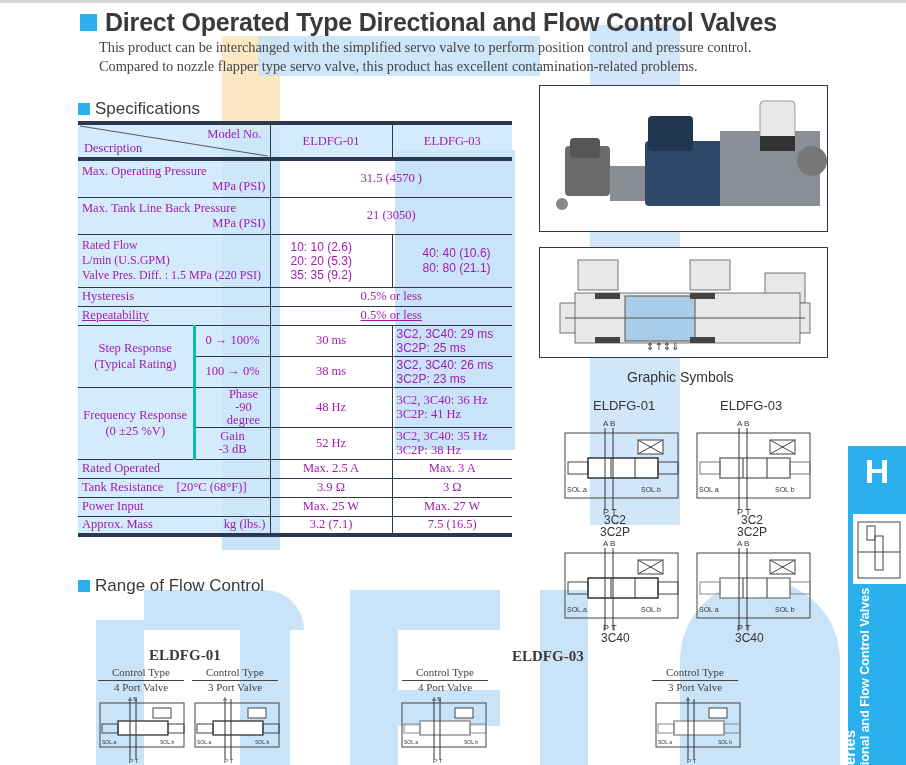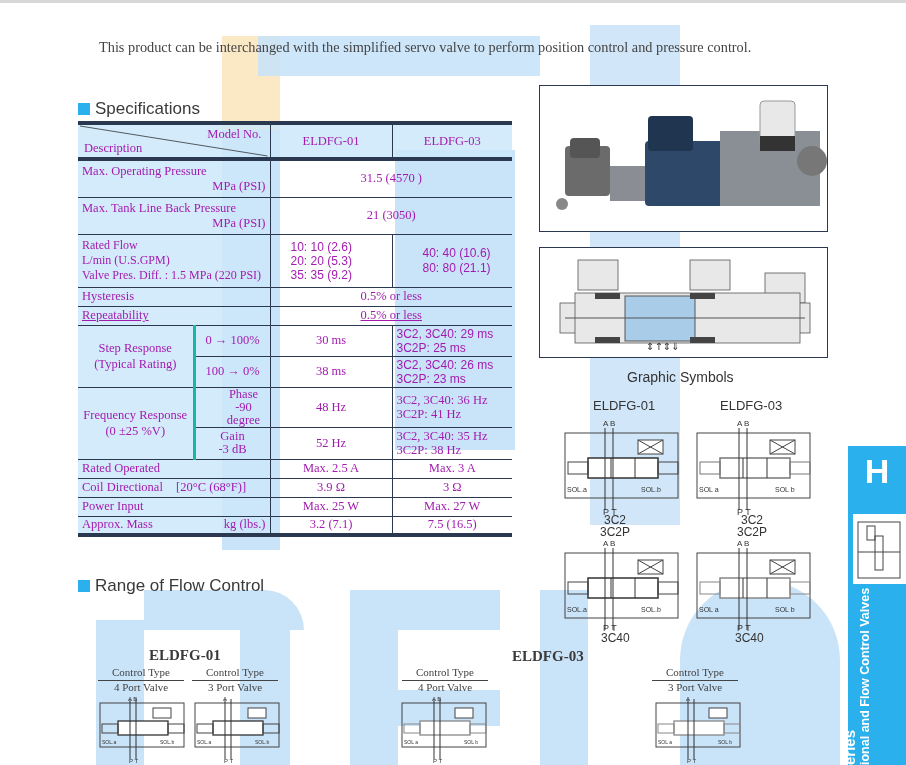--- a/index.html
+++ b/index.html
@@ -73,22 +73,27 @@
   <div class="wm" style="left:350px; top:590px; width:150px; height:40px;"></div>
   <div class="wm" style="left:350px; top:590px; width:48px; height:175px;"></div>
   <div class="wm" style="left:350px; top:690px; width:150px; height:36px;"></div>
   <div class="wm" style="left:540px; top:590px; width:48px; height:175px;"></div>
   <div class="wm" style="left:680px; top:580px; width:160px; height:185px; border-top-left-radius:80px; border-top-right-radius:80px;"></div>
 </div>
 
 <div class="content">
   <div class="top-rule"></div>
 
+  <div class="main-title">
+    <span class="sq"></span>
+    <span>Direct Operated Type Directional and Flow Control Valves</span>
+  </div>
   <div class="intro">
     <div>This product can be interchanged with the simplified servo valve to perform position control and pressure control.</div>
+    <div>Compared to nozzle flapper type servo valve, this product has excellent contamination-related problems.</div>
   </div>
 
   <div class="section-h" style="left:78px; top:99px;">
     <span class="sq"></span>
     <span>Specifications</span>
   </div>
 
   <div class="thick-top" style="top:121px;"></div>
   <table class="spec" style="top:125px;">
     <colgroup>
@@ -197,21 +202,21 @@
         <div>3C2P: 38 Hz</div>
       </td>
     </tr>
     <tr style="height:19px;">
       <td colspan="2" class="lbl">Rated Operated</td>
       <td class="vl">Max. 2.5 A</td>
       <td class="vl">Max. 3 A</td>
     </tr>
     <tr style="height:19px;">
       <td colspan="2" class="lbl">
-        <span>Coil Directional</span>
+        <span>Tank Resistance</span>
         <span style="margin-left:10px;">[20°C (68°F)]</span>
       </td>
       <td class="vl">3.9 Ω</td>
       <td class="vl">3 Ω</td>
     </tr>
     <tr style="height:19px;">
       <td colspan="2" class="lbl">Power Input</td>
       <td class="vl">Max. 25 W</td>
       <td class="vl">Max. 27 W</td>
     </tr>

